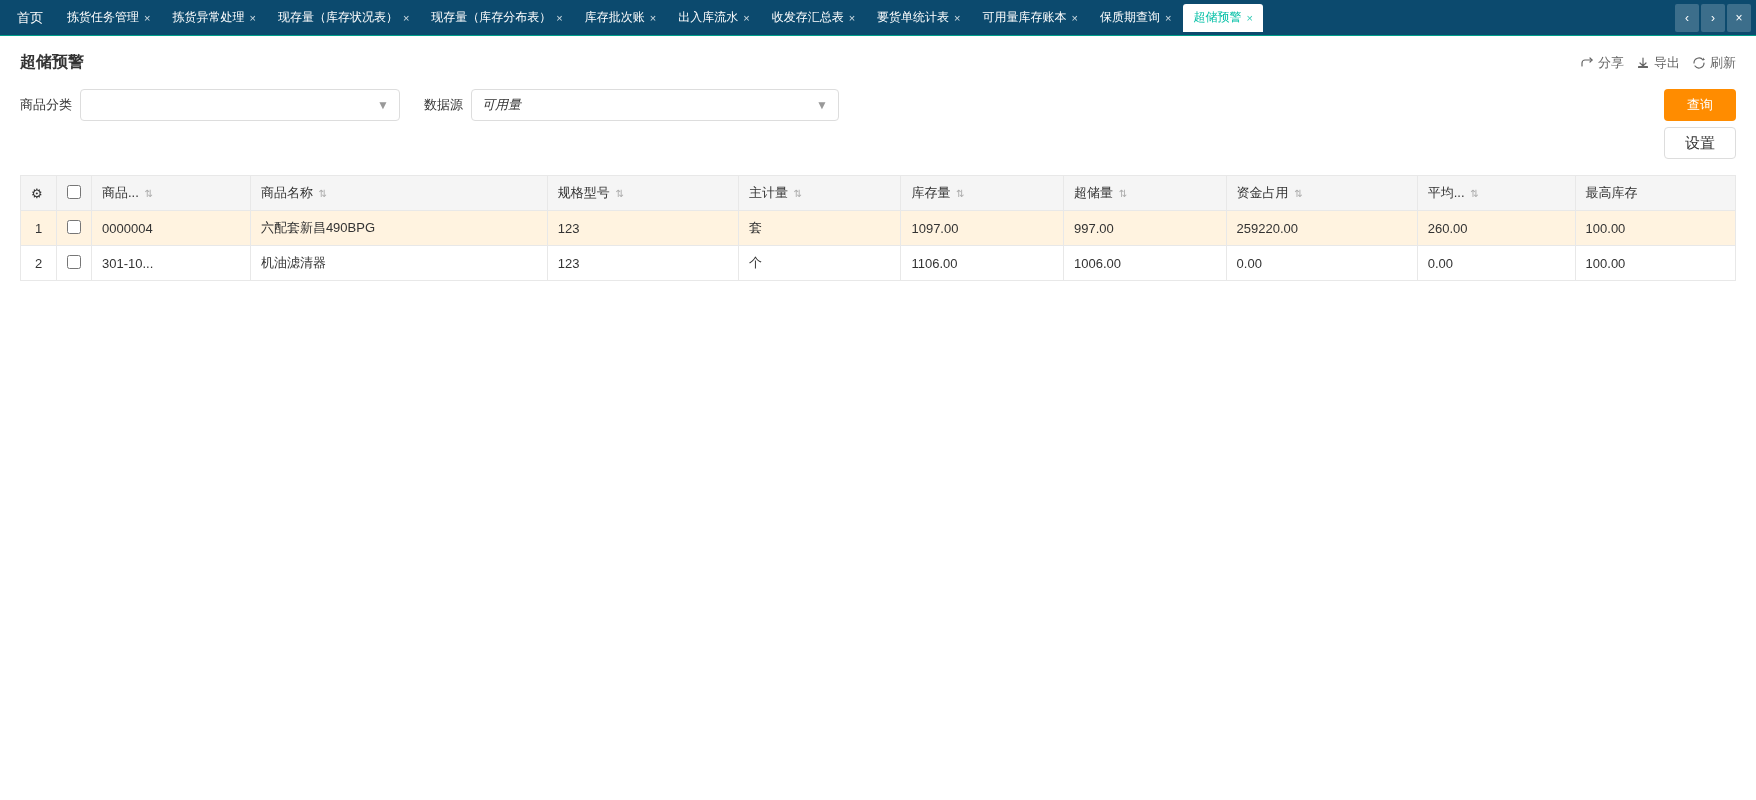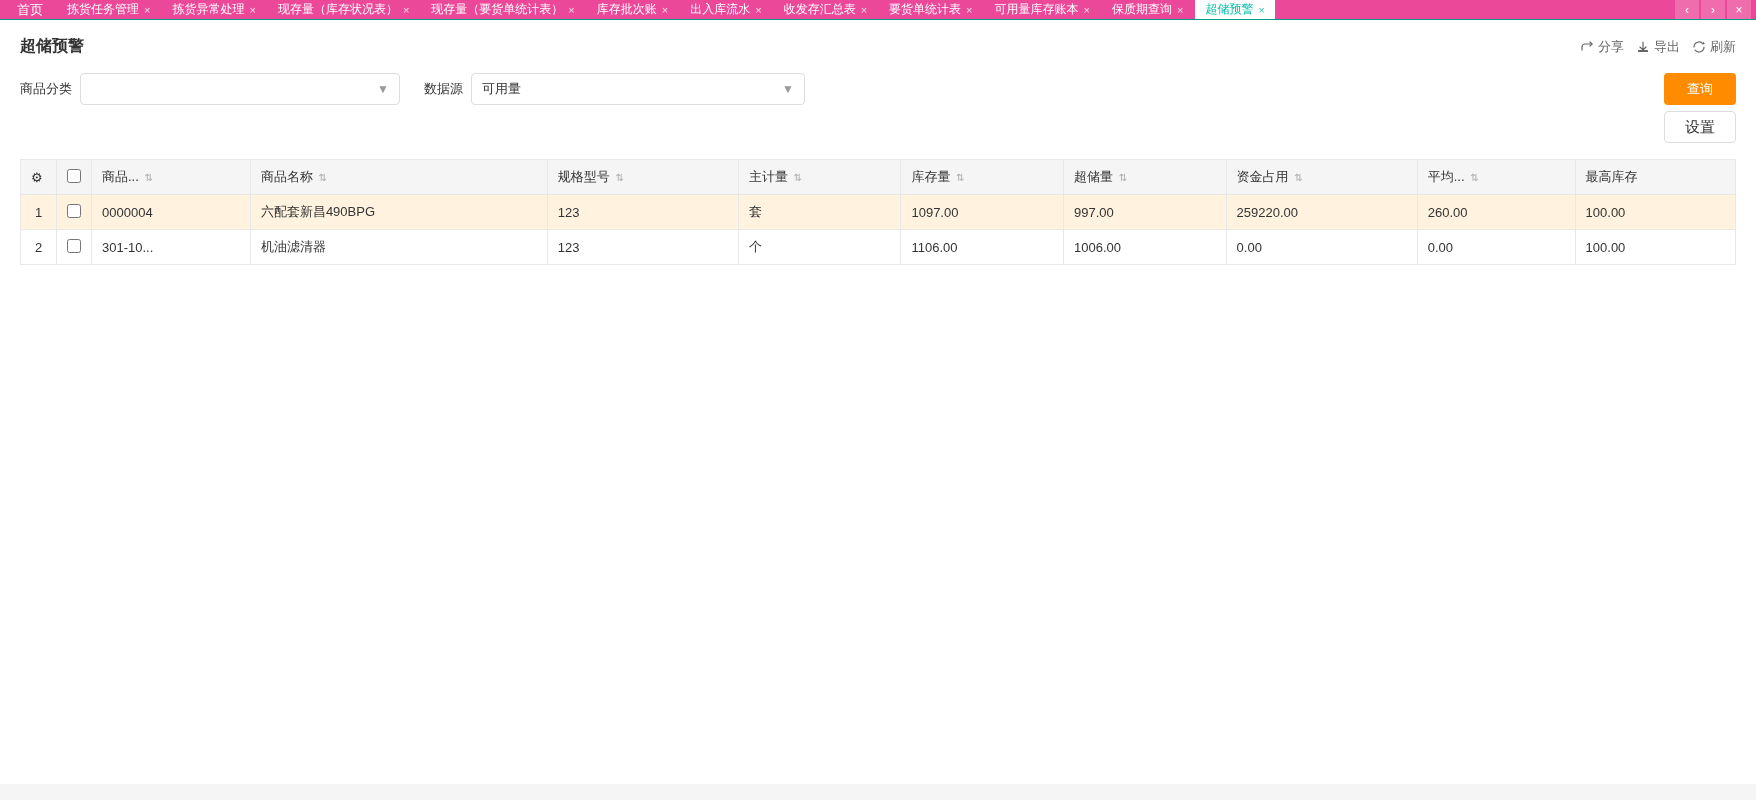--- a/index.html
+++ b/index.html
@@ -2,22 +2,22 @@
 <html><head>
   <meta charset="utf-8">
   <style>
     * { box-sizing: border-box; margin: 0; padding: 0; }
     body { font-family: 'Microsoft YaHei', Arial, sans-serif; font-size: 13px; background: #f5f5f5; color: #333; }
 
     
     .top-nav {
       display: flex;
       align-items: center;
-      background: #ec4899;
-      height: 20px;
+      background: #0c4a6e;
+      height: 36px;
       padding: 0 4px;
       overflow: hidden;
       border-bottom: 1px solid #009e8a;
     }
     .nav-tab {
       display: flex;
       align-items: center;
       height: 28px;
       padding: 0 10px;
       color: #fff;
@@ -215,21 +215,21 @@
   </div>
   <div class="nav-tab">
     <span>拣货异常处理</span>
     <span class="close-x">×</span>
   </div>
   <div class="nav-tab">
     <span>现存量（库存状况表）</span>
     <span class="close-x">×</span>
   </div>
   <div class="nav-tab">
-    <span>现存量（要货单统计表）</span>
+    <span>现存量（库存分布表）</span>
     <span class="close-x">×</span>
   </div>
   <div class="nav-tab">
     <span>库存批次账</span>
     <span class="close-x">×</span>
   </div>
   <div class="nav-tab">
     <span>出入库流水</span>
     <span class="close-x">×</span>
   </div>
@@ -297,21 +297,21 @@
       <div class="filter-group">
         <span class="filter-label">商品分类</span>
         <div class="filter-select" style="width:320px;">
           <span class="filter-select-text"></span>
           <span class="filter-select-arrow">▼</span>
         </div>
       </div>
 
       <div class="filter-group">
         <span class="filter-label">数据源</span>
-        <div class="filter-select" style="width:334px;">
+        <div class="filter-select" style="width:368px;font-style:italic;">
           <span class="filter-select-text">可用量</span>
           <span class="filter-select-arrow">▼</span>
         </div>
       </div>
     </div>
 
     <div style="display:flex; flex-direction:column; gap:6px; margin-top:0;">
       <button class="btn-query">查询</button>
       <button class="btn-settings">设置</button>
     </div>

